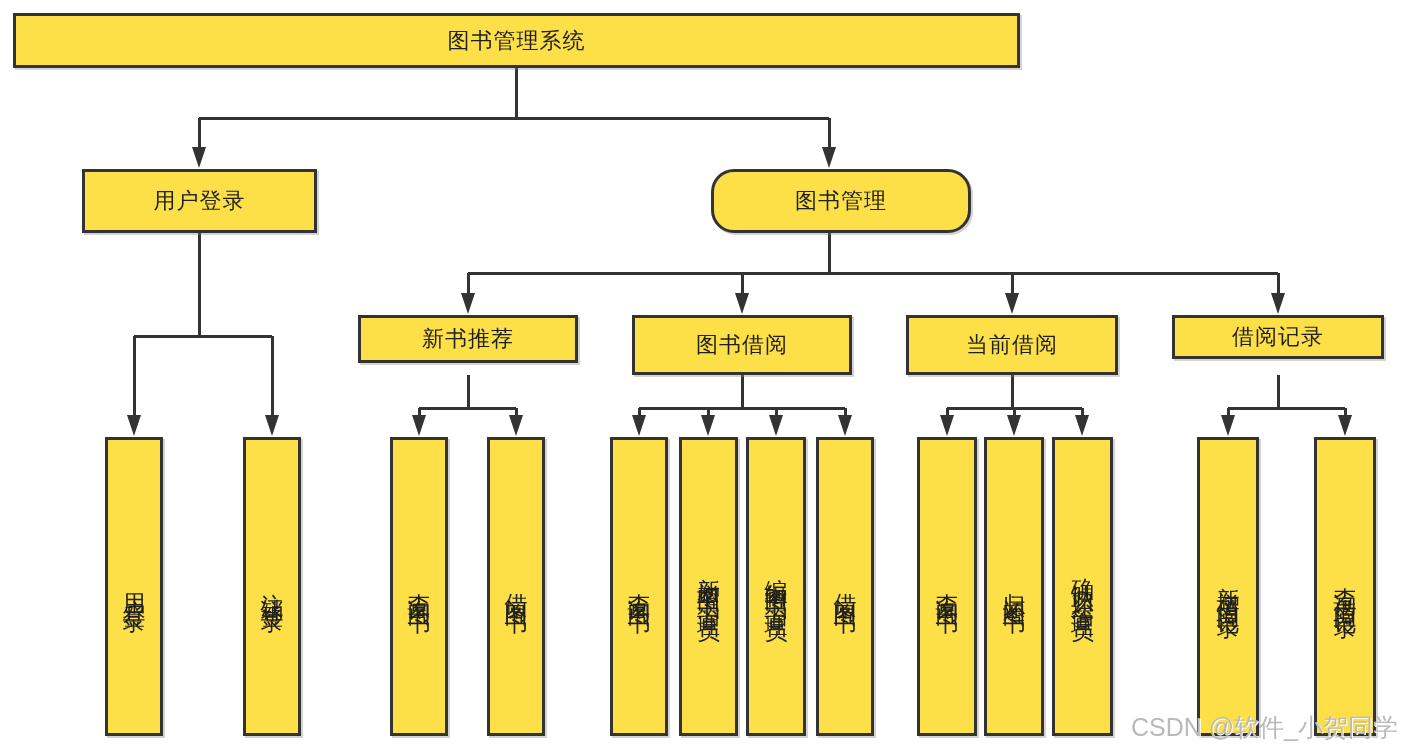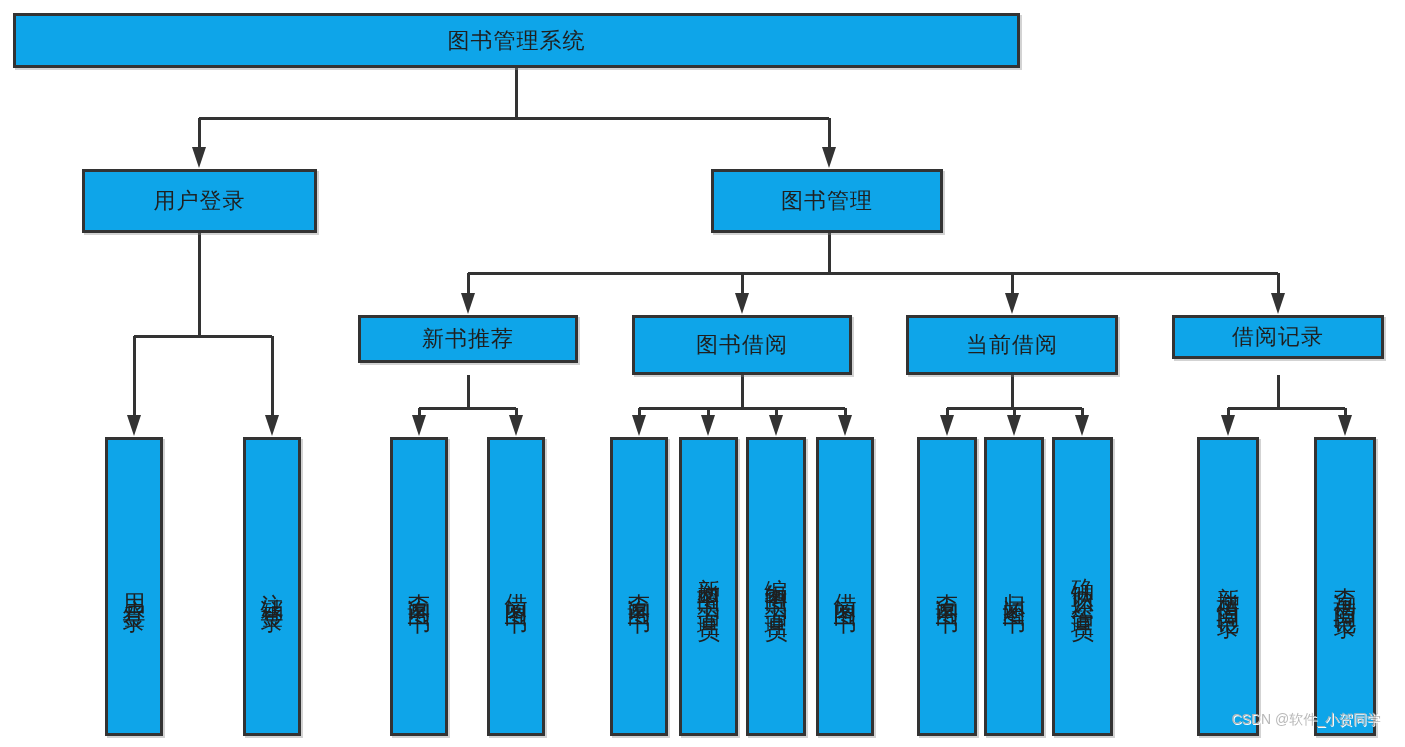--- a/index.html
+++ b/index.html
@@ -7,33 +7,33 @@
     position:relative; width:1405px; height:747px;
     background:var(--background,#ffffff);
     font-family:"Liberation Sans", sans-serif;
     overflow:hidden;
   }
   svg.connectors { position:absolute; left:0; top:0; z-index:1; }
   svg.connectors path { stroke:var(--line,#333333); stroke-width:3; fill:none; shape-rendering:crispEdges; }
   svg.connectors polygon { fill:var(--line,#333333); }
   .node {
     position:absolute; box-sizing:border-box; z-index:2;
-    border:3px solid var(--line,#333333); background:#0ea5e9;
+    border:3px solid var(--line,#333333); background:#fde047;
     display:flex; align-items:center; justify-content:center;
     color:var(--text,#1f1f1f);
     box-shadow:2px 2px 0 rgba(130,130,130,0.35);
   }
   .node.h span { font-size:22px; letter-spacing:1px; white-space:nowrap; }
   .node.v span {
     writing-mode:vertical-rl; text-orientation:mixed;
     font-size:23px; letter-spacing:6px; line-height:1; white-space:nowrap;
   }
   .watermark {
-    position:absolute; right:24px; top:711px; z-index:3;
-    color:var(--watermark,#b9b9b9); font-size:14px; white-space:nowrap;
+    position:absolute; right:7px; top:711px; z-index:3;
+    color:var(--watermark,#b9b9b9); font-size:25px; white-space:nowrap;
     text-shadow:1px 1px 0 #ffffff;
   }
 </style>
 </head>
 <body>
 
 <div class="canvas">
 
   <svg class="connectors" width="1405" height="747" aria-hidden="true">
 
@@ -71,21 +71,21 @@
     <polygon points="1338,415 1352,415 1345,436"></polygon>
   </svg>
 
   <div class="node h" style="left:13px;top:13px;width:1007px;height:55px;">
     <span>图书管理系统</span>
   </div>
 
   <div class="node h" style="left:82px;top:169px;width:235px;height:64px;">
     <span>用户登录</span>
   </div>
-  <div class="node h" style="left:711px;top:169px;width:232px;height:64px;">
+  <div class="node h" style="left:711px;top:169px;width:260px;height:64px;border-radius:23px;">
     <span>图书管理</span>
   </div>
 
   <div class="node h" style="left:358px;top:315px;width:220px;height:48px;">
     <span>新书推荐</span>
   </div>
   <div class="node h" style="left:906px;top:315px;width:212px;height:60px;">
     <span>当前借阅</span>
   </div>
   <div class="node h" style="left:632px;top:315px;width:220px;height:60px;">

